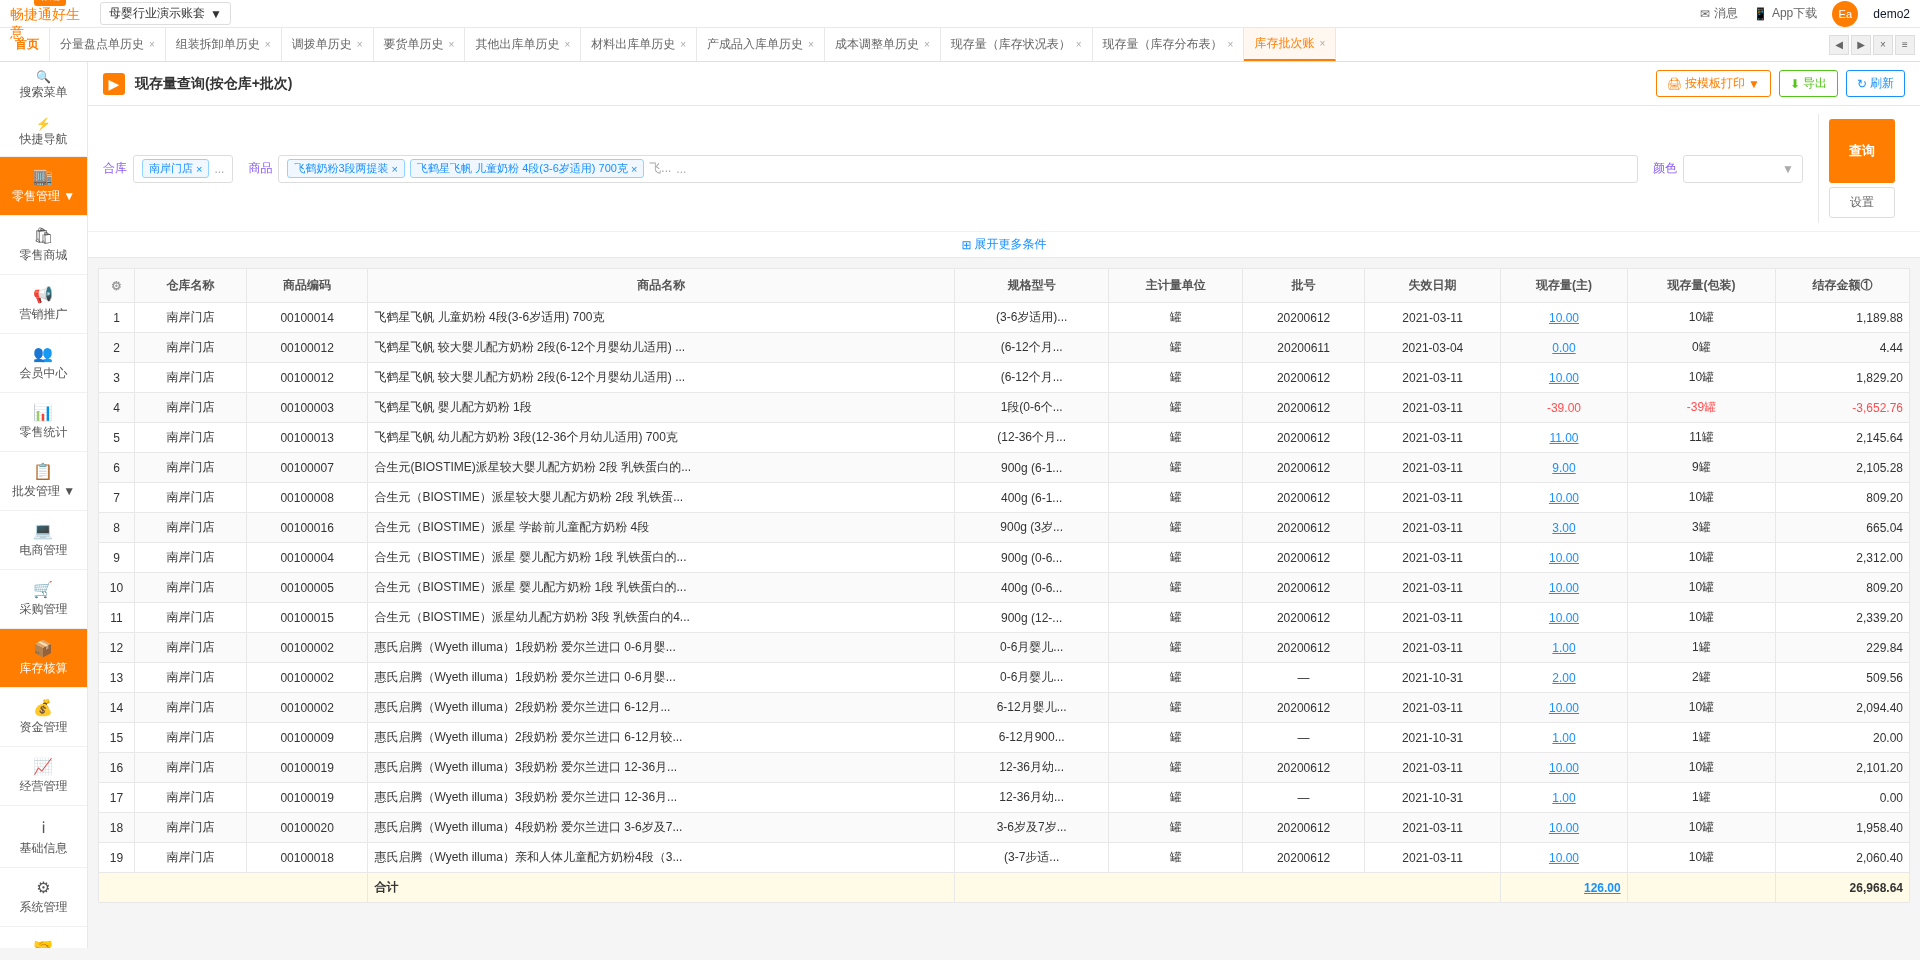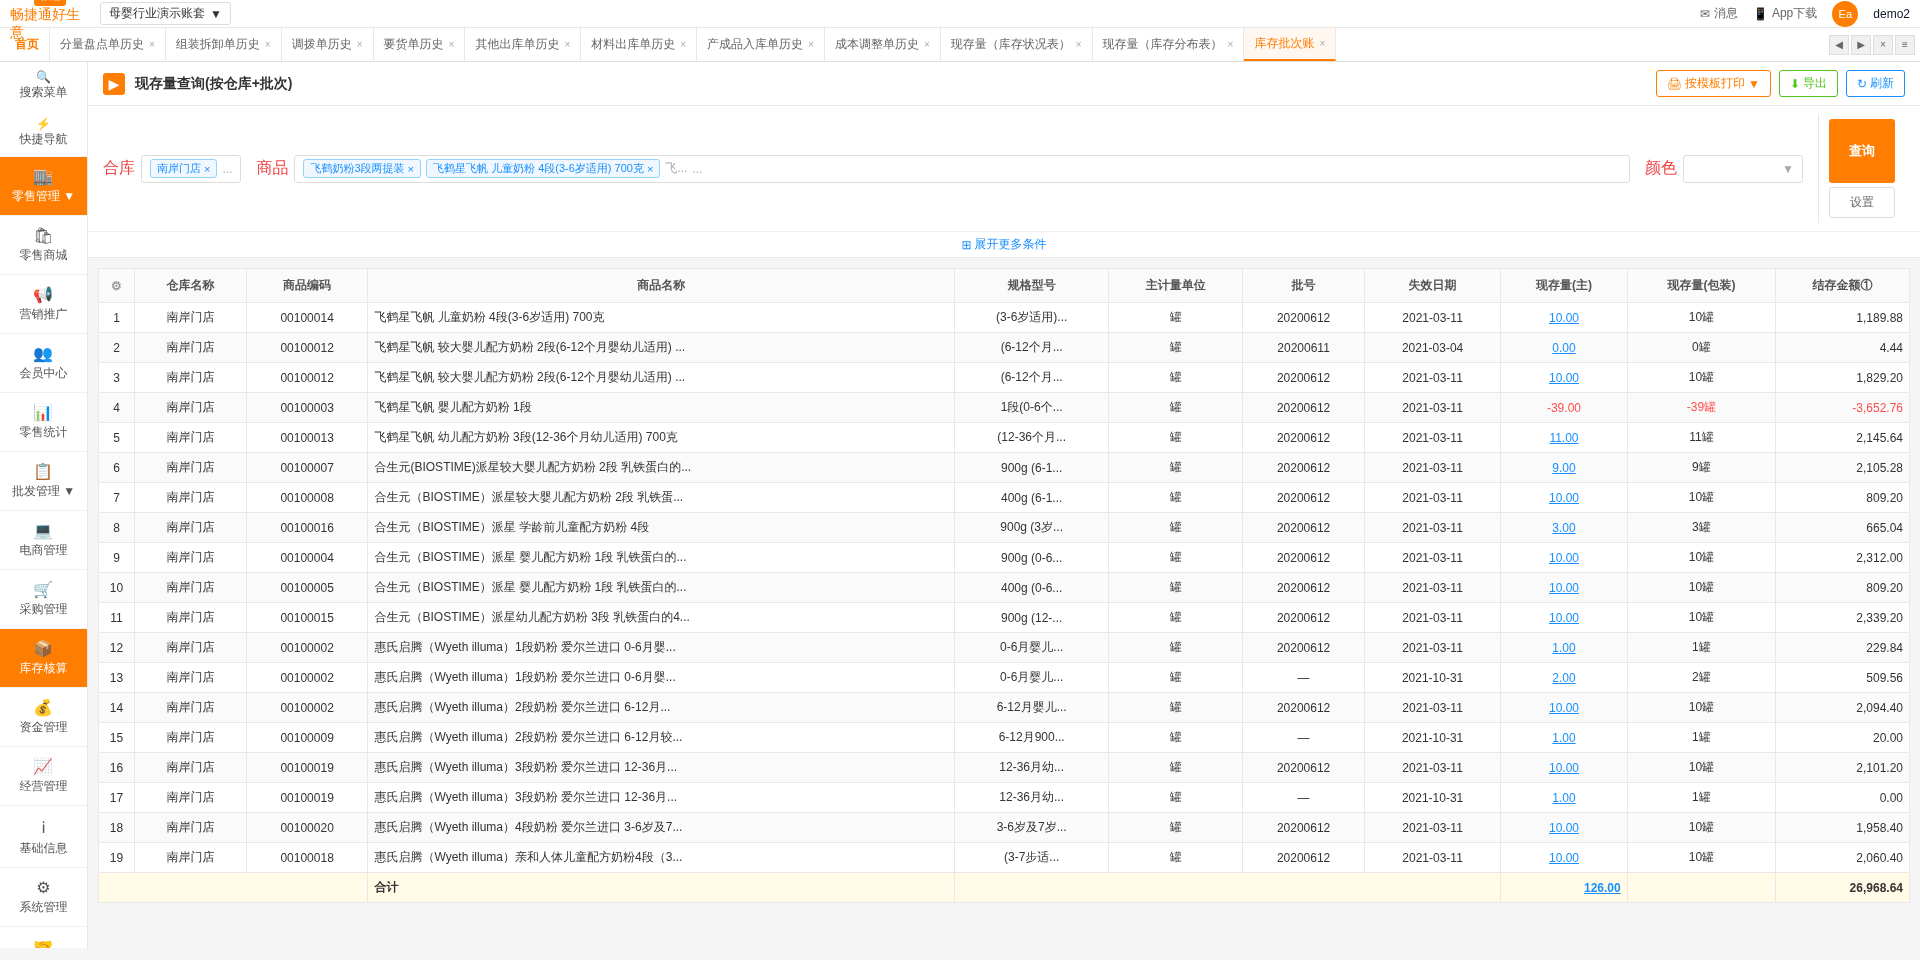--- a/index.html
+++ b/index.html
@@ -41,21 +41,21 @@
 
     
     .page-header { background: #fff; padding: 8px 15px; border-bottom: 1px solid #e8e8e8; display: flex; align-items: center; justify-content: space-between; }
     .page-title { font-size: 14px; font-weight: bold; color: #333; }
     .header-actions { display: flex; gap: 8px; align-items: center; }
     .btn-template { display: flex; align-items: center; gap: 3px; padding: 4px 10px; border: 1px solid #ff7d00; border-radius: 3px; color: #ff7d00; background: #fff; cursor: pointer; font-size: 12px; }
     .btn-export { display: flex; align-items: center; gap: 3px; padding: 4px 10px; border: 1px solid #52c41a; border-radius: 3px; color: #52c41a; background: #fff; cursor: pointer; font-size: 12px; }
     .btn-refresh { display: flex; align-items: center; gap: 3px; padding: 4px 10px; border: 1px solid #1890ff; border-radius: 3px; color: #1890ff; background: #fff; cursor: pointer; font-size: 12px; }
     .btn-query { padding: 23px 20px; background: #ff7d00; color: white; border: none; border-radius: 3px; cursor: pointer; font-size: 13px; font-weight: bold; }
     .btn-settings { padding: 6px 15px; background: #fff; color: #666; border: 1px solid #ddd; border-radius: 3px; cursor: pointer; font-size: 12px; }
-    .filter-label { font-size: 16px; color: #ef4444; white-space: nowrap; }
+    .filter-label { font-size: 12px; color: #8b5cf6; white-space: nowrap; }
     .filter-tag-wrap { display: flex; align-items: center; gap: 5px; flex-wrap: wrap; flex: 1; border: 1px solid #ddd; border-radius: 3px; padding: 3px 8px; min-height: 28px; background: #fff; }
     .filter-tag { display: flex; align-items: center; gap: 3px; background: #f0f7ff; border: 1px solid #91d5ff; border-radius: 3px; padding: 1px 6px; font-size: 11px; color: #1890ff; }
     .filter-tag-close { cursor: pointer; color: #1890ff; }
     .filter-more { color: #aaa; cursor: pointer; }
     .orange-btn { width: 22px; height: 22px; background: #ff7d00; color: white; border: none; border-radius: 3px; cursor: pointer; font-size: 14px; display: flex; align-items: center; justify-content: center; }
 
     
     .table-wrap { flex: 1; overflow: auto; padding: 10px; }
     table { width: 100%; border-collapse: collapse; background: #fff; }
     thead tr { background: #fafafa; }

